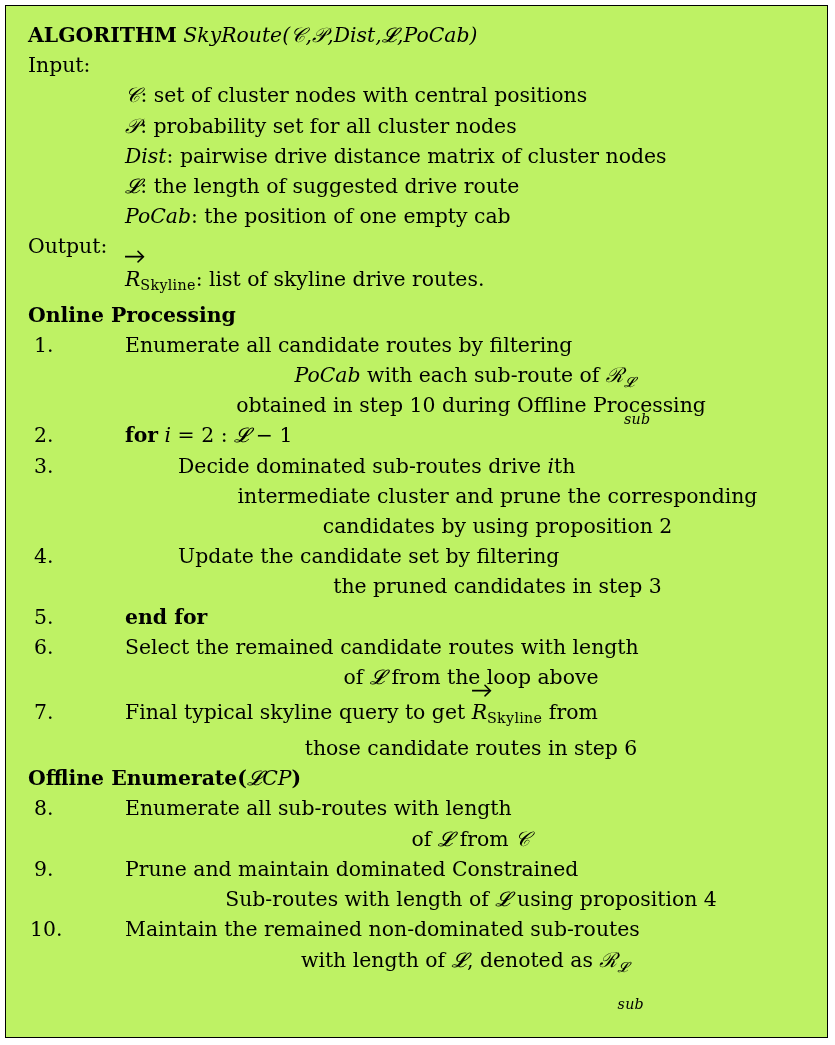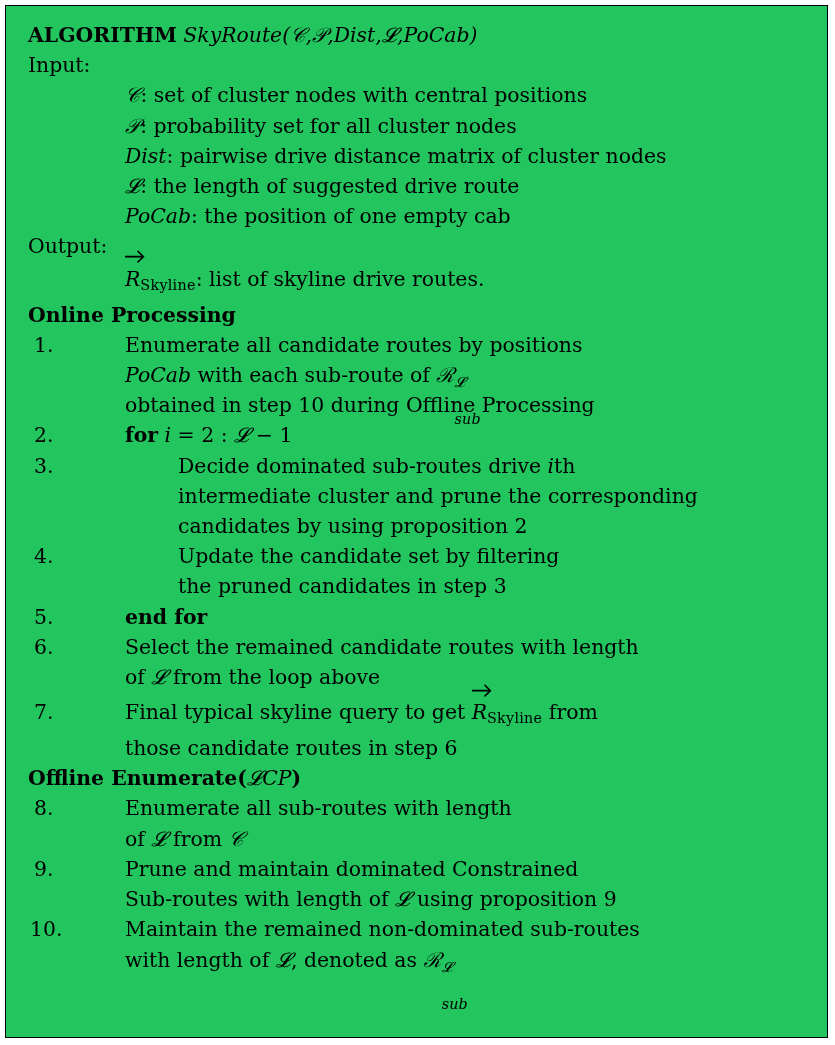--- a/index.html
+++ b/index.html
@@ -16,21 +16,21 @@
   }
 
   .algo-box {
     position: absolute;
     left: 5px;
     top: 5px;
     width: 823px;
     height: 1033px;
     border: 1.6px solid #000000;
     box-sizing: border-box;
-    background: #22c55e;
+    background: #bef264;
   }
 
   .algo-inner {
     position: absolute;
     left: 22px;
     top: 14px;
     right: 10px;
     font-size: 20.4px;
     line-height: 30.2px;
   }
@@ -52,20 +52,21 @@
     position: absolute;
     left: 6px;
     top: 0;
     width: 80px;
     text-align: left;
   }
   .numrow.wide .num { left: 2px; }
 
   .bodyrow {
     padding-left: 97px;
+    text-align: center;
   }
   .bodyrow.deep {
     padding-left: 150px;
   }
 
   .bold { font-weight: bold; }
 
   .mathit {
     font-style: italic;
     font-family: "DejaVu Serif", "Liberation Serif", serif;
@@ -168,21 +169,21 @@
             <svg viewBox="0 0 20 8" preserveAspectRatio="none">
               <line x1="1" y1="6" x2="18" y2="6" stroke="#000" stroke-width="1.4"></line>
               <polyline points="13,1.5 18.6,6 13,10.5" fill="none" stroke="#000" stroke-width="1.4"></polyline>
             </svg>
           </span><span class="mathit">R</span></span><span class="sub">Skyline</span><span>: list of skyline drive routes.</span>
     </div>
 
     <div class="line lvl0 bold">Online Processing</div>
 
     <div class="line numrow">
-      <span class="num">1.</span><span>Enumerate all candidate routes by positions</span>
+      <span class="num">1.</span><span>Enumerate all candidate routes by filtering</span>
     </div>
     <div class="line bodyrow">
       <span class="mathit">PoCab</span><span> with each sub-route of </span><span class="cal">ℛ</span><span class="stack"><span class="s-sup">𝓛</span><span class="s-sub">sub</span></span><span class="stack-pad"></span>
     </div>
     <div class="line bodyrow">obtained in step 10 during Offline Processing</div>
 
     <div class="line numrow">
       <span class="num">2.</span><span class="bold">for</span><span class="mathit"> i</span><span> = 2 : </span><span class="cal">𝓛</span><span> − 1</span>
     </div>
 
@@ -226,21 +227,21 @@
       <span class="num">8.</span><span>Enumerate all sub-routes with length</span>
     </div>
     <div class="line bodyrow">
       <span>of </span><span class="cal">𝓛</span><span> from </span><span class="cal">𝒞</span>
     </div>
 
     <div class="line numrow">
       <span class="num">9.</span><span>Prune and maintain dominated Constrained</span>
     </div>
     <div class="line bodyrow">
-      <span>Sub-routes with length of </span><span class="cal">𝓛</span><span> using proposition 9</span>
+      <span>Sub-routes with length of </span><span class="cal">𝓛</span><span> using proposition 4</span>
     </div>
 
     <div class="line numrow wide">
       <span class="num">10.</span><span>Maintain the remained non-dominated sub-routes</span>
     </div>
     <div class="line bodyrow">
       <span>with length of </span><span class="cal">𝓛</span><span>, denoted as </span><span class="cal">ℛ</span><span class="stack"><span class="s-sup">𝓛</span><span class="s-sub">sub</span></span><span class="stack-pad"></span>
     </div>
 
   </div>

